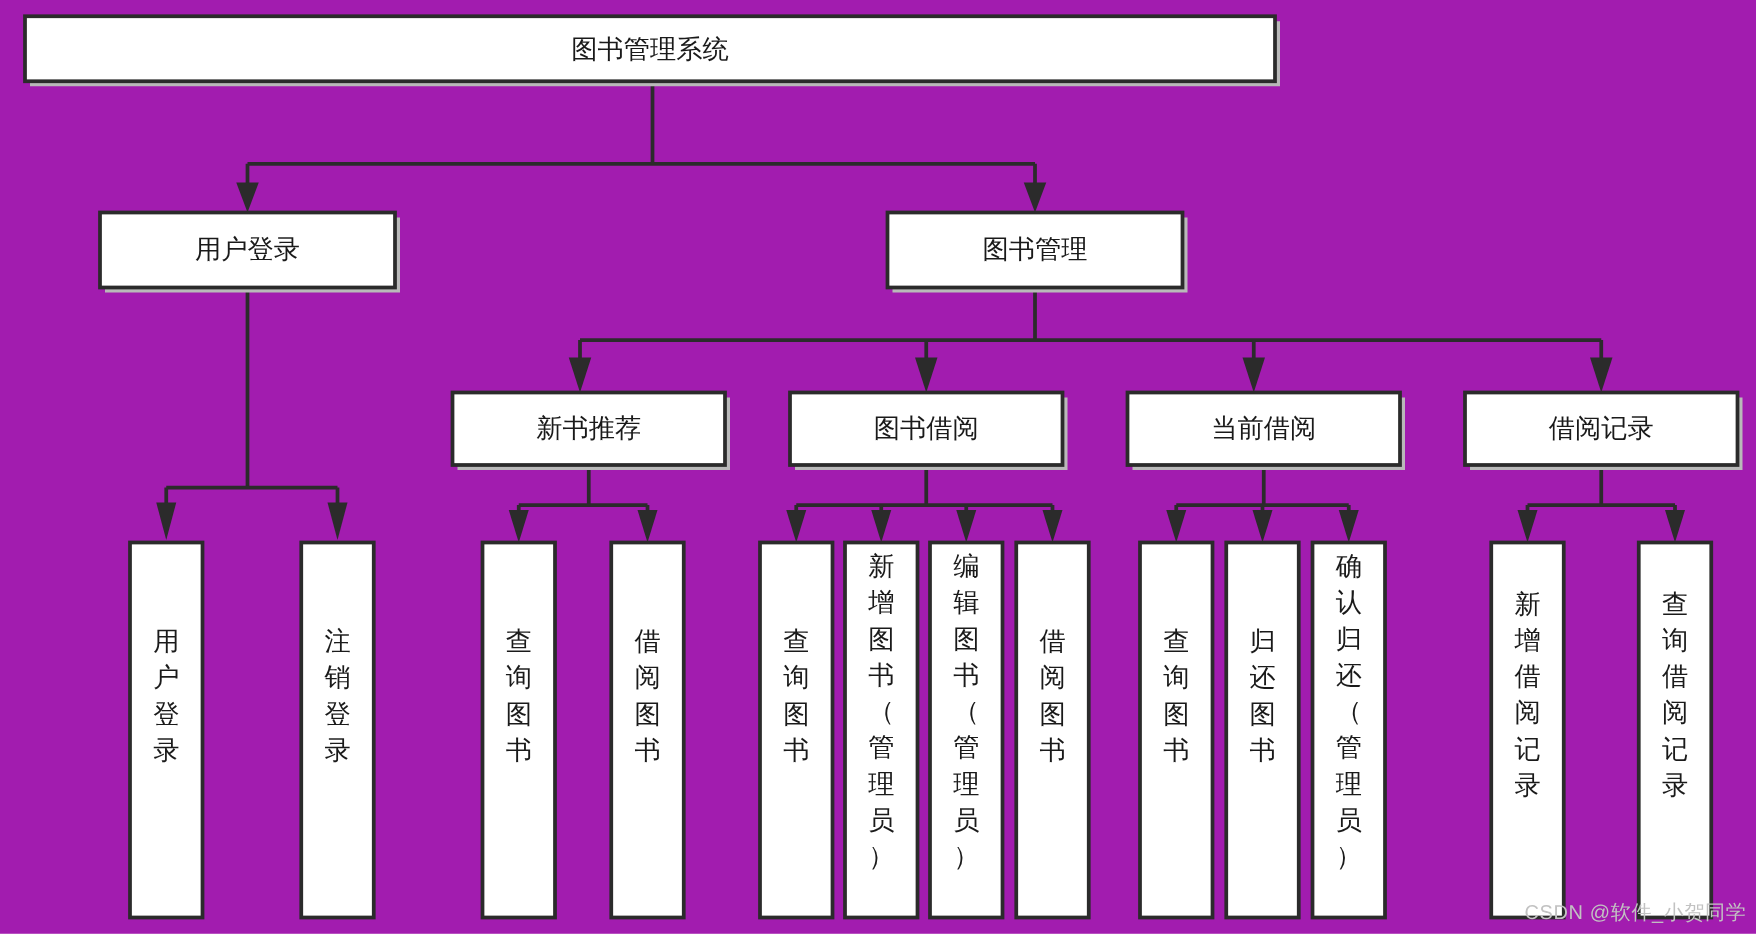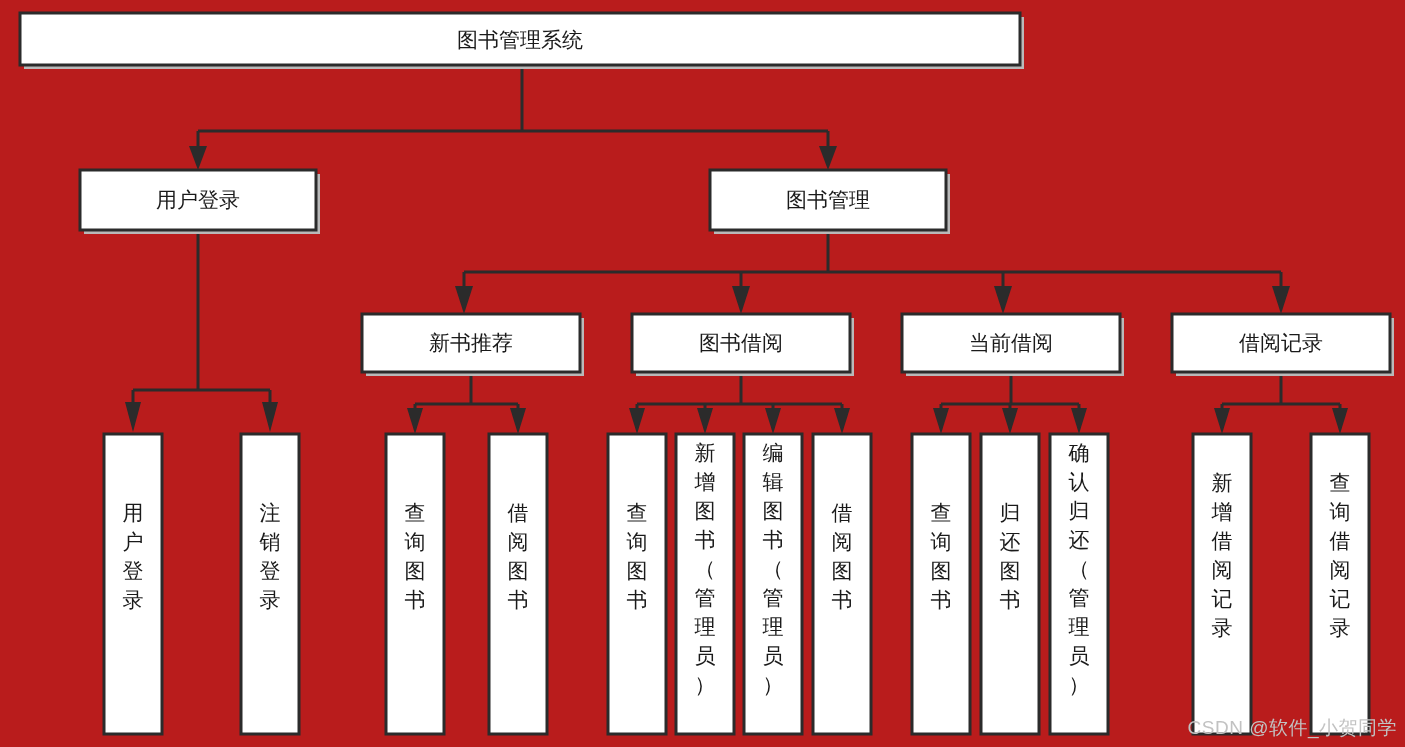--- a/index.html
+++ b/index.html
@@ -10,21 +10,21 @@
   body {
     width: 1405px;
     height: 747px;
     font-family: "Liberation Sans", "DejaVu Sans", sans-serif;
     overflow: hidden;
   }
   #diagram-root {
     position: relative;
     width: 1405px;
     height: 747px;
-    background: #b91c1c;
+    background: #a21caf;
   }
   svg#flow {
     position: absolute;
     left: 0;
     top: 0;
     width: 1405px;
     height: 747px;
     display: block;
   }
   .node-rect {
@@ -56,21 +56,21 @@
   }
   .arrow-head {
     fill: #2b2b2b;
     stroke: none;
   }
   .watermark {
     position: absolute;
     right: 8px;
     bottom: 6px;
     font-family: "Liberation Sans", "DejaVu Sans", sans-serif;
-    font-size: 19px;
+    font-size: 16px;
     color: #c2c2c2;
     letter-spacing: 0.5px;
     white-space: nowrap;
     user-select: none;
   }
 </style>
 </head>
 <body>
 
 <div id="diagram-root">

